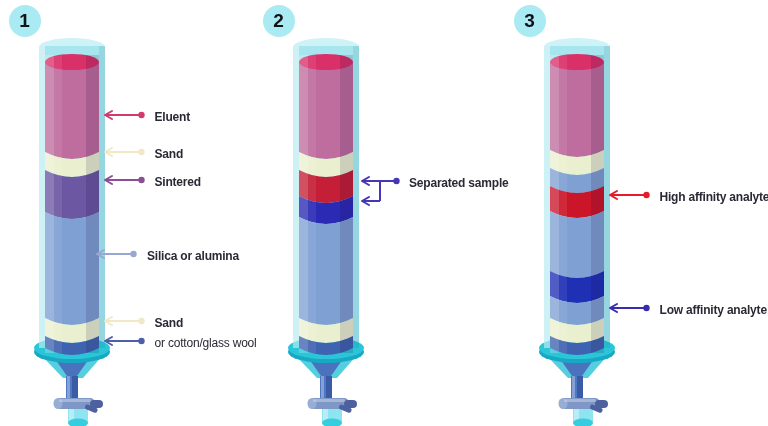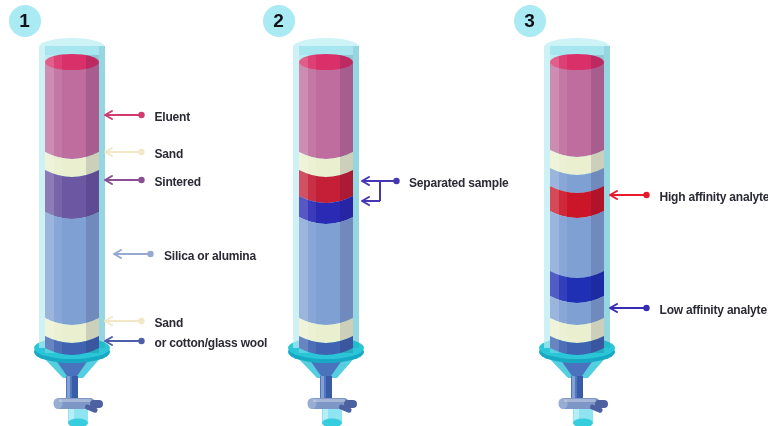--- a/index.html
+++ b/index.html
@@ -5,21 +5,21 @@
   html,body{margin:0;padding:0;background:#ffffff;font-family:"Liberation Sans",sans-serif;}
   .canvas{position:relative;width:768px;height:426px;background:#ffffff;overflow:hidden;}
   .column{position:absolute;top:0;width:130px;height:426px;}
   .column svg.colsvg{position:absolute;left:0;top:0;}
   .badge{position:absolute;left:2px;top:5px;width:32px;height:32px;border-radius:50%;
          display:flex;align-items:center;justify-content:center;
          font-weight:bold;font-size:19px;z-index:3;}
   .label-row{position:absolute;display:flex;gap:7px;align-items:flex-start;z-index:4;}
   .label-text{font-size:12px;font-weight:600;color:#2a2a35;letter-spacing:-0.2px;
               line-height:16px;white-space:nowrap;}
-  .label-text .sub{display:block;font-weight:700;}
+  .label-text .sub{display:block;font-weight:400;}
   .arrow-svg{flex:0 0 auto;margin-top:0;}
 </style>
 </head>
 <body>
 
 <div class="canvas">
   <div class="column" style="left: 6.5px;">
     <div class="badge" style="background: rgb(169, 234, 243); color: rgb(17, 17, 24);">1</div>
   <svg class="colsvg" width="130" height="426" viewBox="0 0 130 426">
         <ellipse cx="65" cy="47" rx="33" ry="9" fill="#cdf3f7"></ellipse>
@@ -142,21 +142,21 @@
       <span class="label-text"><span>Sand</span></span>
     </div>
     <div class="label-row" style="left: 99.5px; top: 174px;">
       <svg class="arrow-svg" width="48" height="12" viewBox="0 0 48 12">
     <path d="M6 6 H40" stroke="#8a4f93" stroke-width="2" fill="none"></path>
     <path d="M12 2 L5 6 L12 10" stroke="#8a4f93" stroke-width="2" fill="none" stroke-linecap="round" stroke-linejoin="round"></path>
     <circle cx="41.5" cy="6" r="3.2" fill="#8a4f93"></circle>
       </svg>
       <span class="label-text"><span>Sintered</span></span>
     </div>
-    <div class="label-row" style="left: 109px; top: 248px;">
+    <div class="label-row" style="left: 92px; top: 248px;">
       <svg class="arrow-svg" width="48" height="12" viewBox="0 0 48 12">
     <path d="M6 6 H40" stroke="#97a8d2" stroke-width="2" fill="none"></path>
     <path d="M12 2 L5 6 L12 10" stroke="#97a8d2" stroke-width="2" fill="none" stroke-linecap="round" stroke-linejoin="round"></path>
     <circle cx="41.5" cy="6" r="3.2" fill="#97a8d2"></circle>
       </svg>
       <span class="label-text"><span>Silica or alumina</span></span>
     </div>
     <div class="label-row" style="left: 99.5px; top: 315px;">
       <svg class="arrow-svg" width="48" height="12" viewBox="0 0 48 12">
     <path d="M6 6 H40" stroke="#f2e8c6" stroke-width="2" fill="none"></path>

